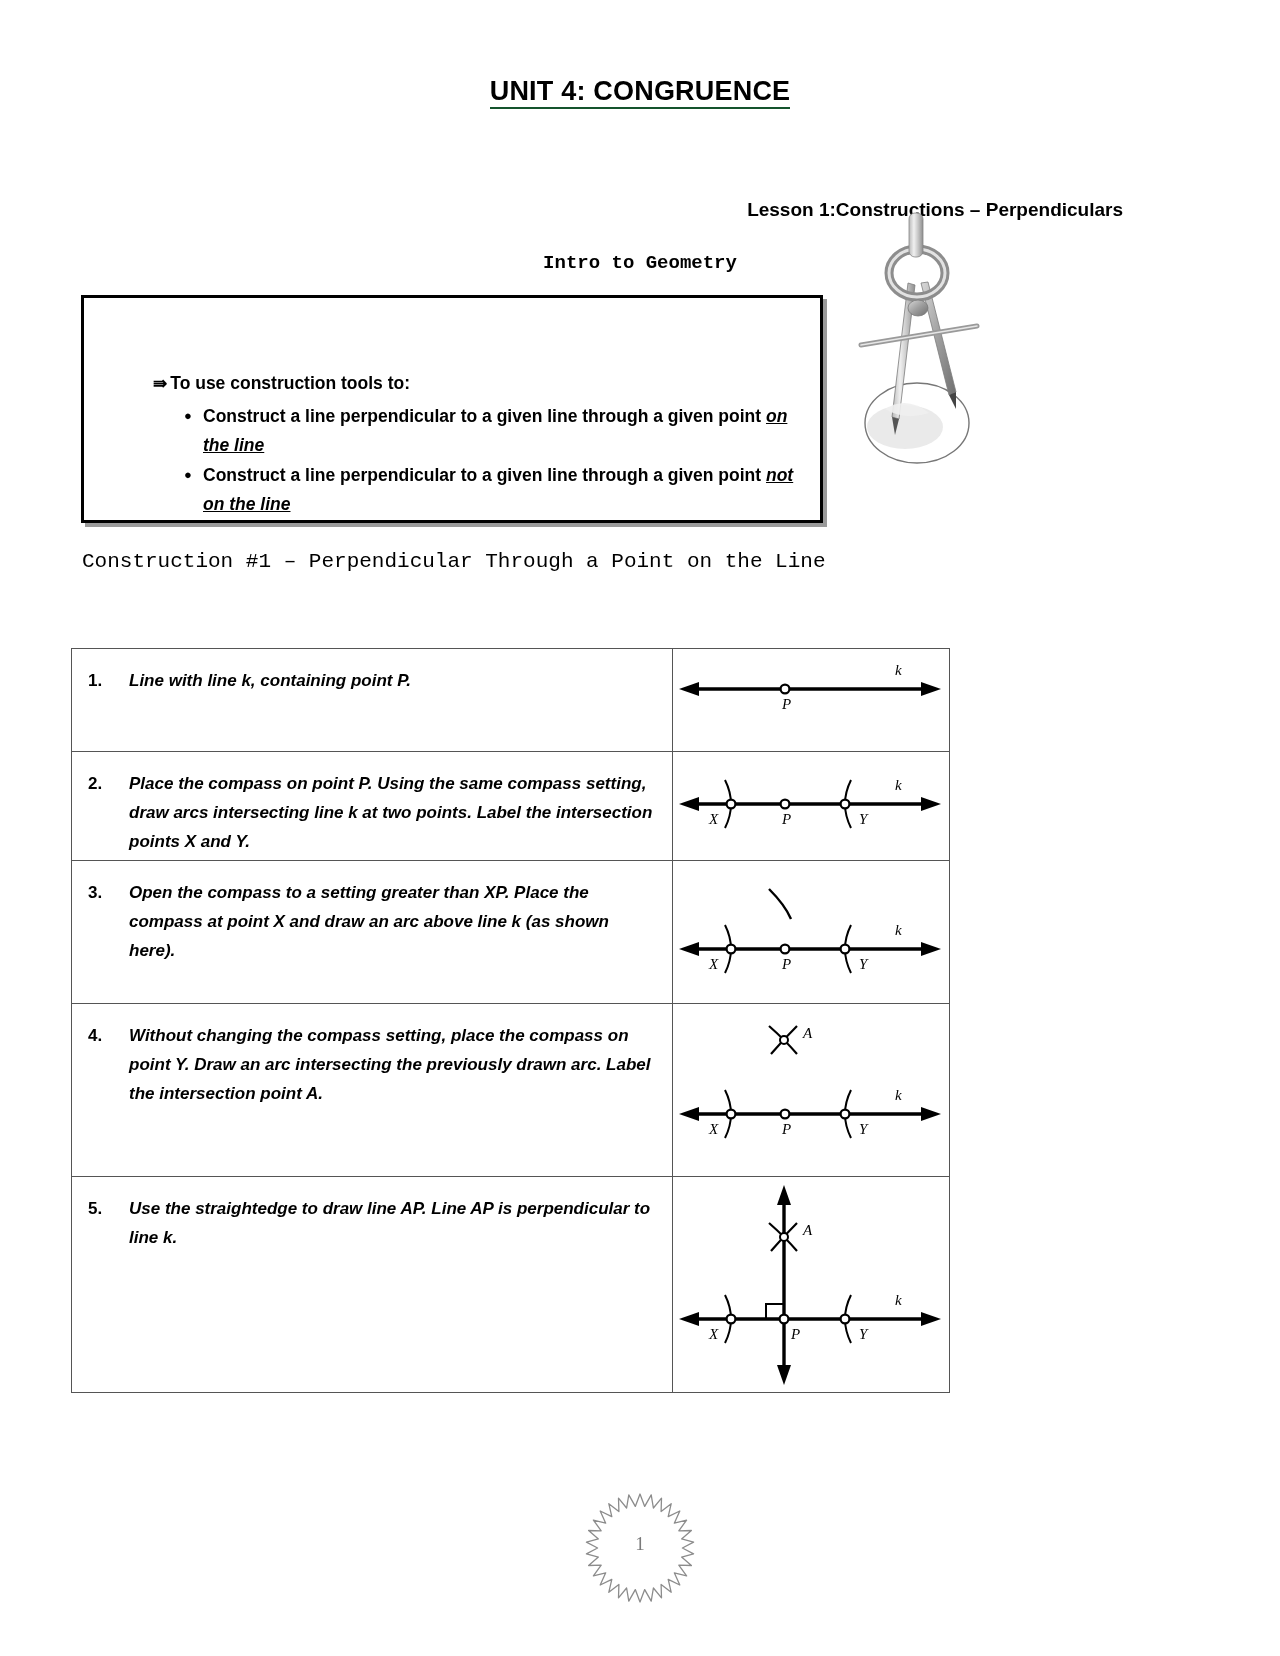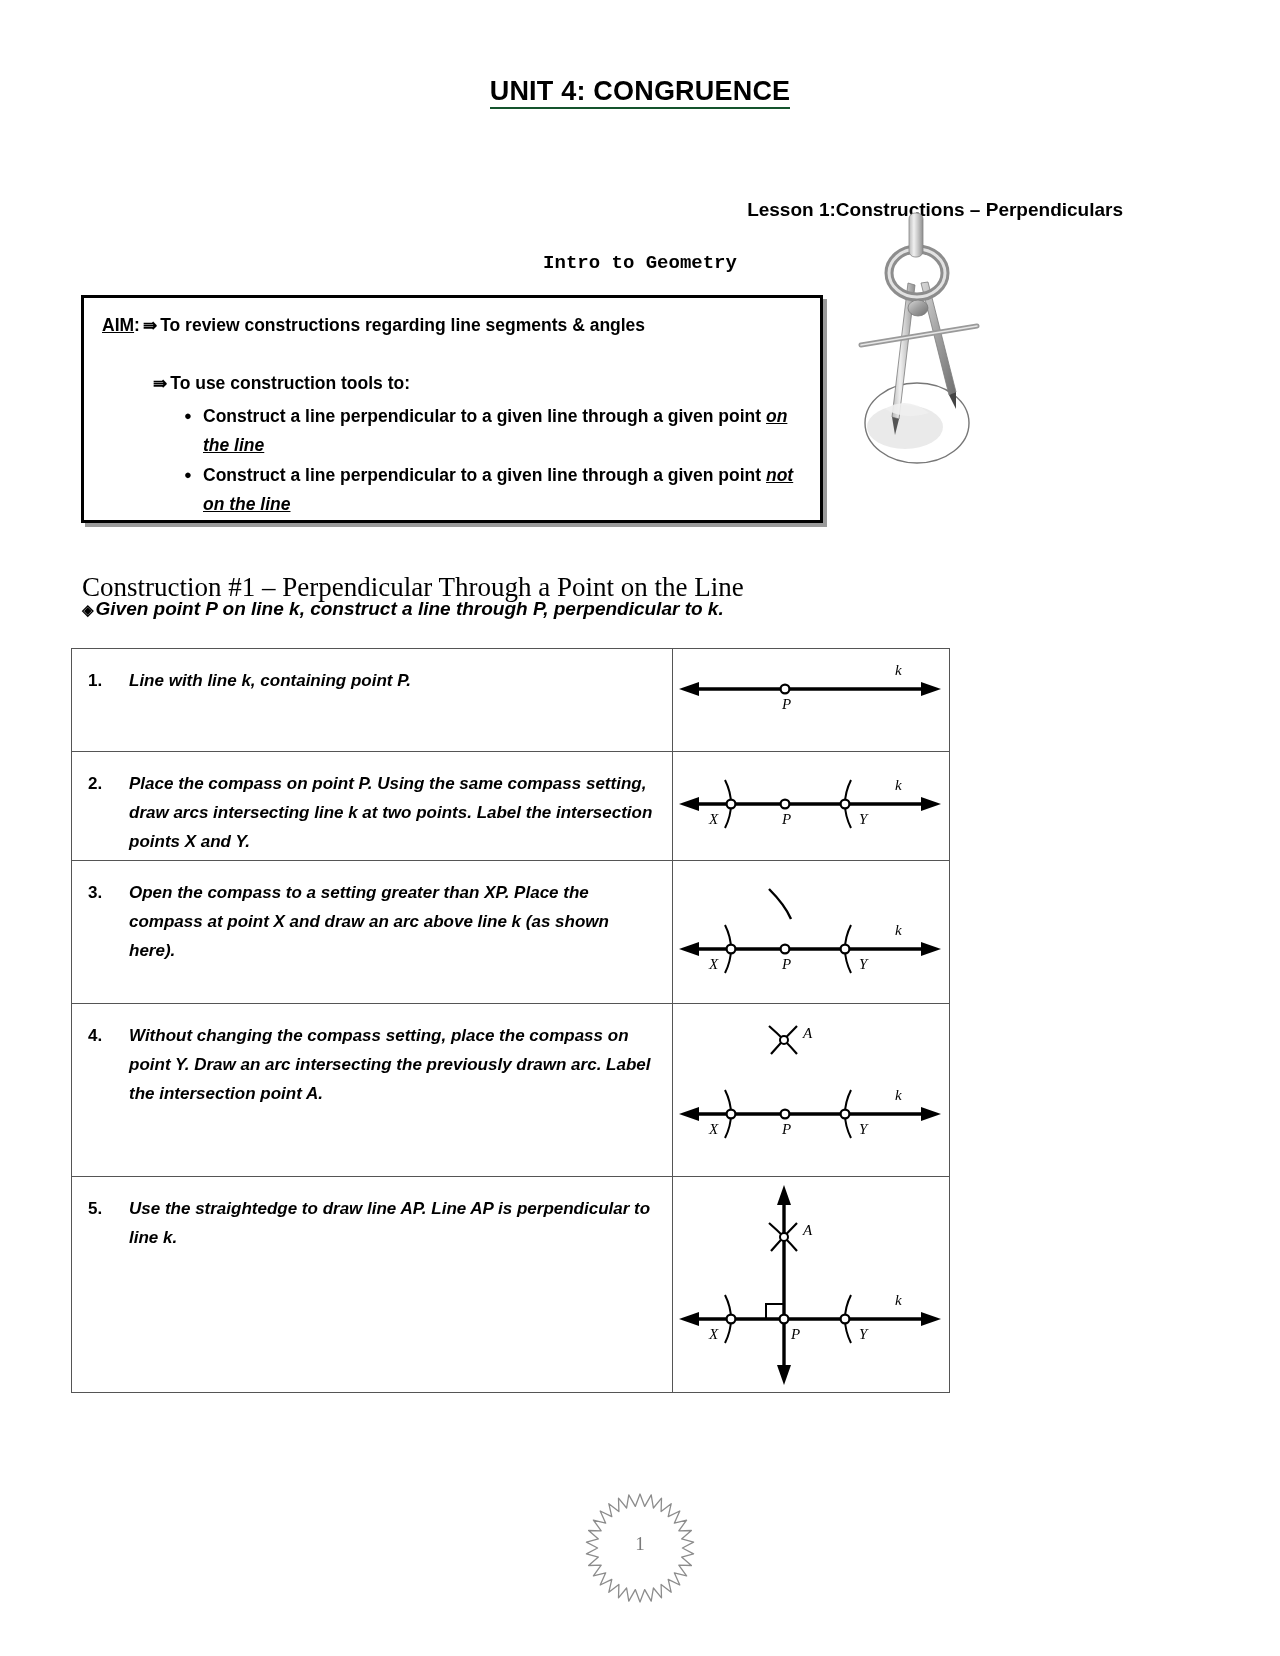--- a/index.html
+++ b/index.html
@@ -124,23 +124,23 @@
   }
   .ul-ital {
     font-style: italic;
     text-decoration: underline;
   }
 
   
   .construction-label {
     position: absolute;
     left: 82px;
-    top: 572px;
-    font-family: Liberation Serif, serif;
-    font-size: 27px;
+    top: 550px;
+    font-family: Liberation Mono, monospace;
+    font-size: 21px;
   }
   .given-line {
     position: absolute;
     left: 82px;
     top: 598px;
     font-size: 19px;
     font-weight: bold;
     font-style: italic;
     white-space: nowrap;
   }
@@ -263,44 +263,38 @@
       <path d="M16 150 L132 131" stroke="#e6e6e6" stroke-width="1.6" stroke-linecap="round"></path>
 
       <ellipse cx="73" cy="113" rx="10" ry="8" fill="url(#steel2)" stroke="#7a7a7a" stroke-width="0.8"></ellipse>
 
       <path d="M40 214 Q62 200 84 218 Q60 226 40 214 Z" fill="#efefef" opacity="0.9"></path>
     </svg>
   </div>
 
   <div class="aim-box">
 
-    <div class="aim-line1">
-      <span class="aim-label">AIM</span><span>:</span><span class="arrow-glyph">⇛</span><span>To review constructions regarding line segments &amp; angles</span>
-    </div>
 
     <div class="aim-line2">
       <span class="arrow-glyph">⇛</span><span>To use construction tools to:</span>
     </div>
 
     <div class="aim-bullets">
       <div class="aim-bullet">
         <span class="dot">●</span><span>Construct a line perpendicular to a given line through a given point </span><span class="ul-ital">on the line</span>
       </div>
       <div class="aim-bullet">
         <span class="dot">●</span><span>Construct a line perpendicular to a given line through a given point </span><span class="ul-ital">not on the line</span>
       </div>
     </div>
 
   </div>
 
   <div class="construction-label">Construction #1 – Perpendicular Through a Point on the Line</div>
 
-  <div class="given-line">
-    <span class="diamond">◈</span><span>Given point P on line k, construct a line through P, perpendicular to k.</span>
-  </div>
 
   <table class="steps-table">
     <tbody>
 
       <tr>
         <td class="col-text">
           <div class="step-cell" style="height:102px;">
             <div class="step-body">
               <div class="step-num">1.</div>
               <div class="step-text">Line with line k, containing point P.</div>

